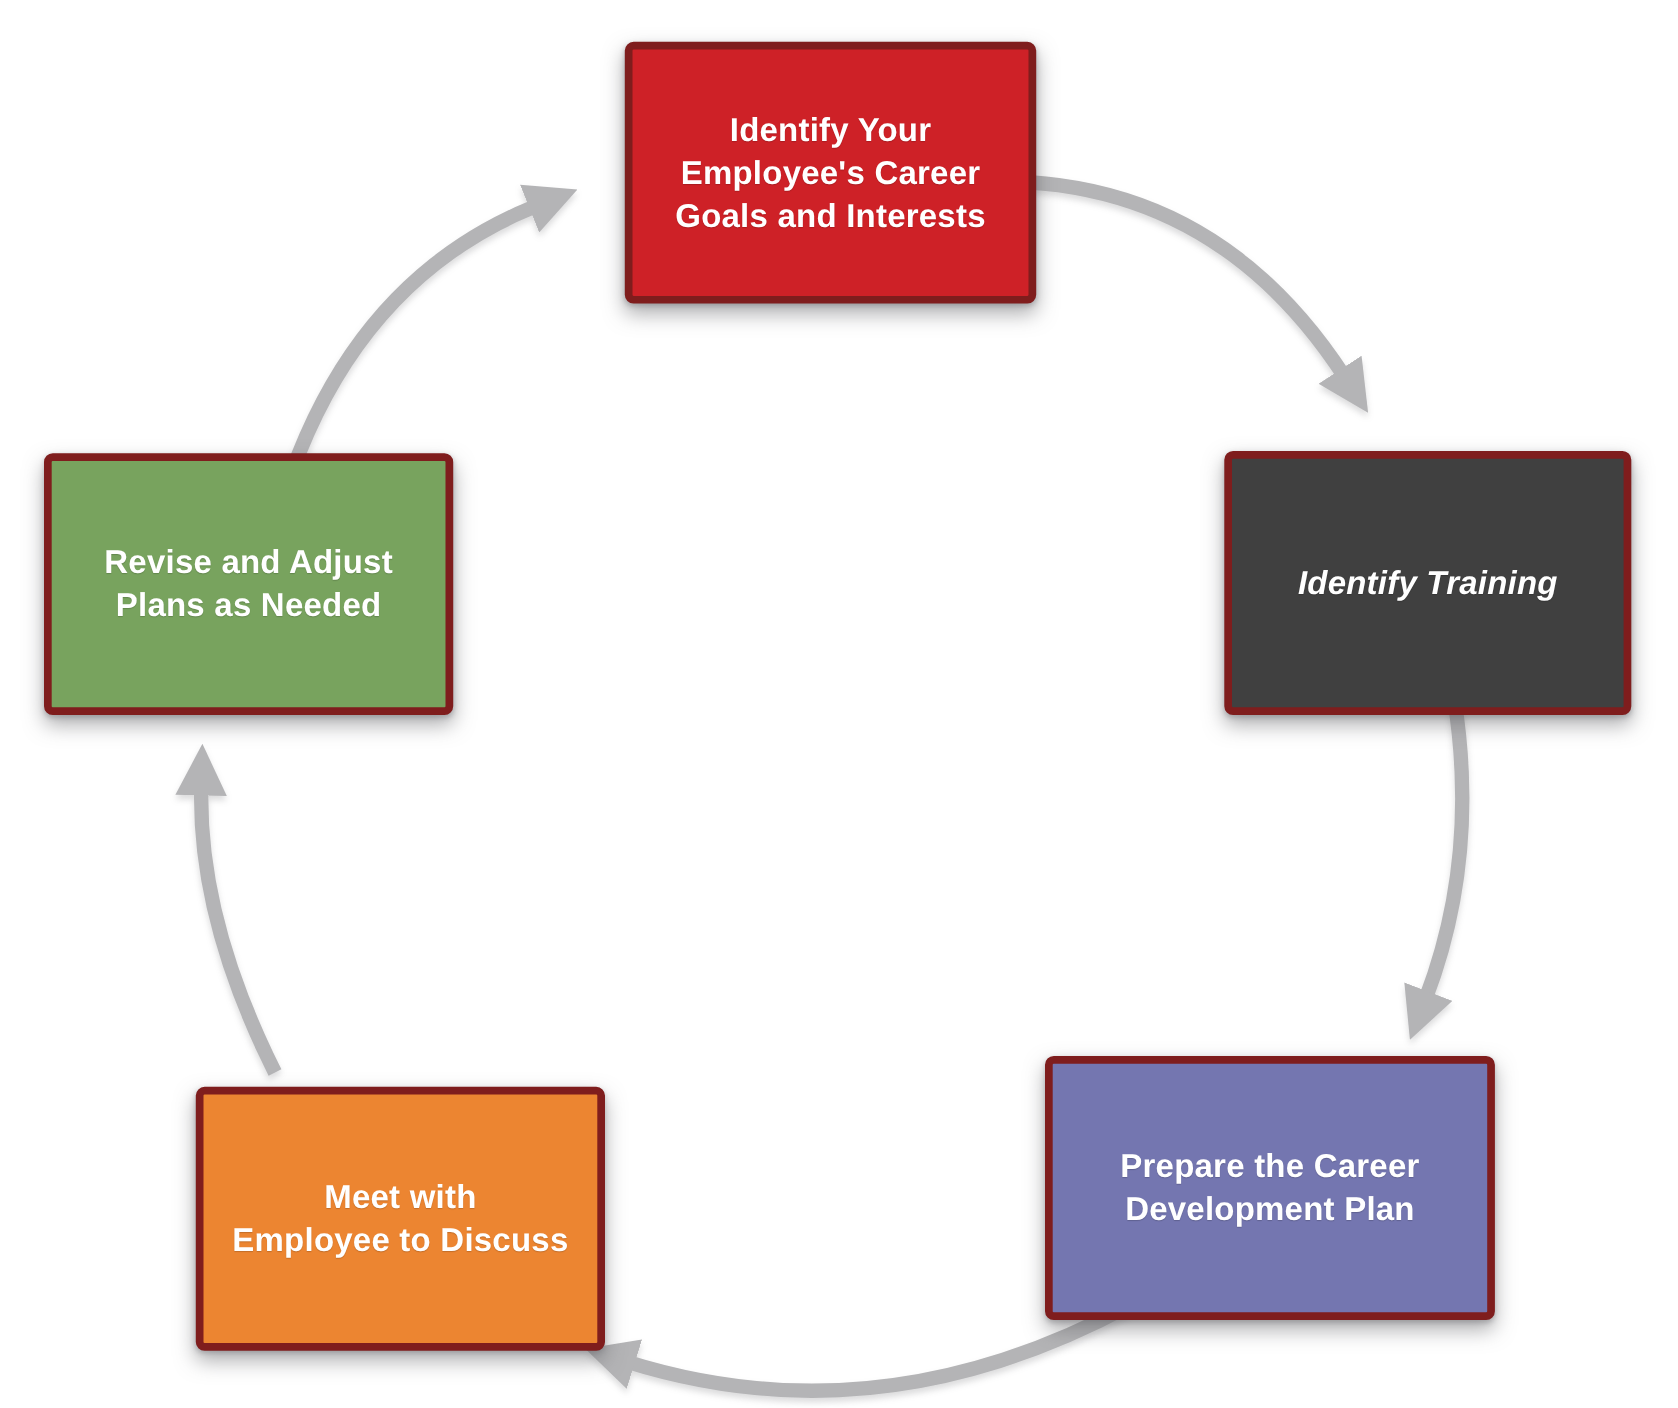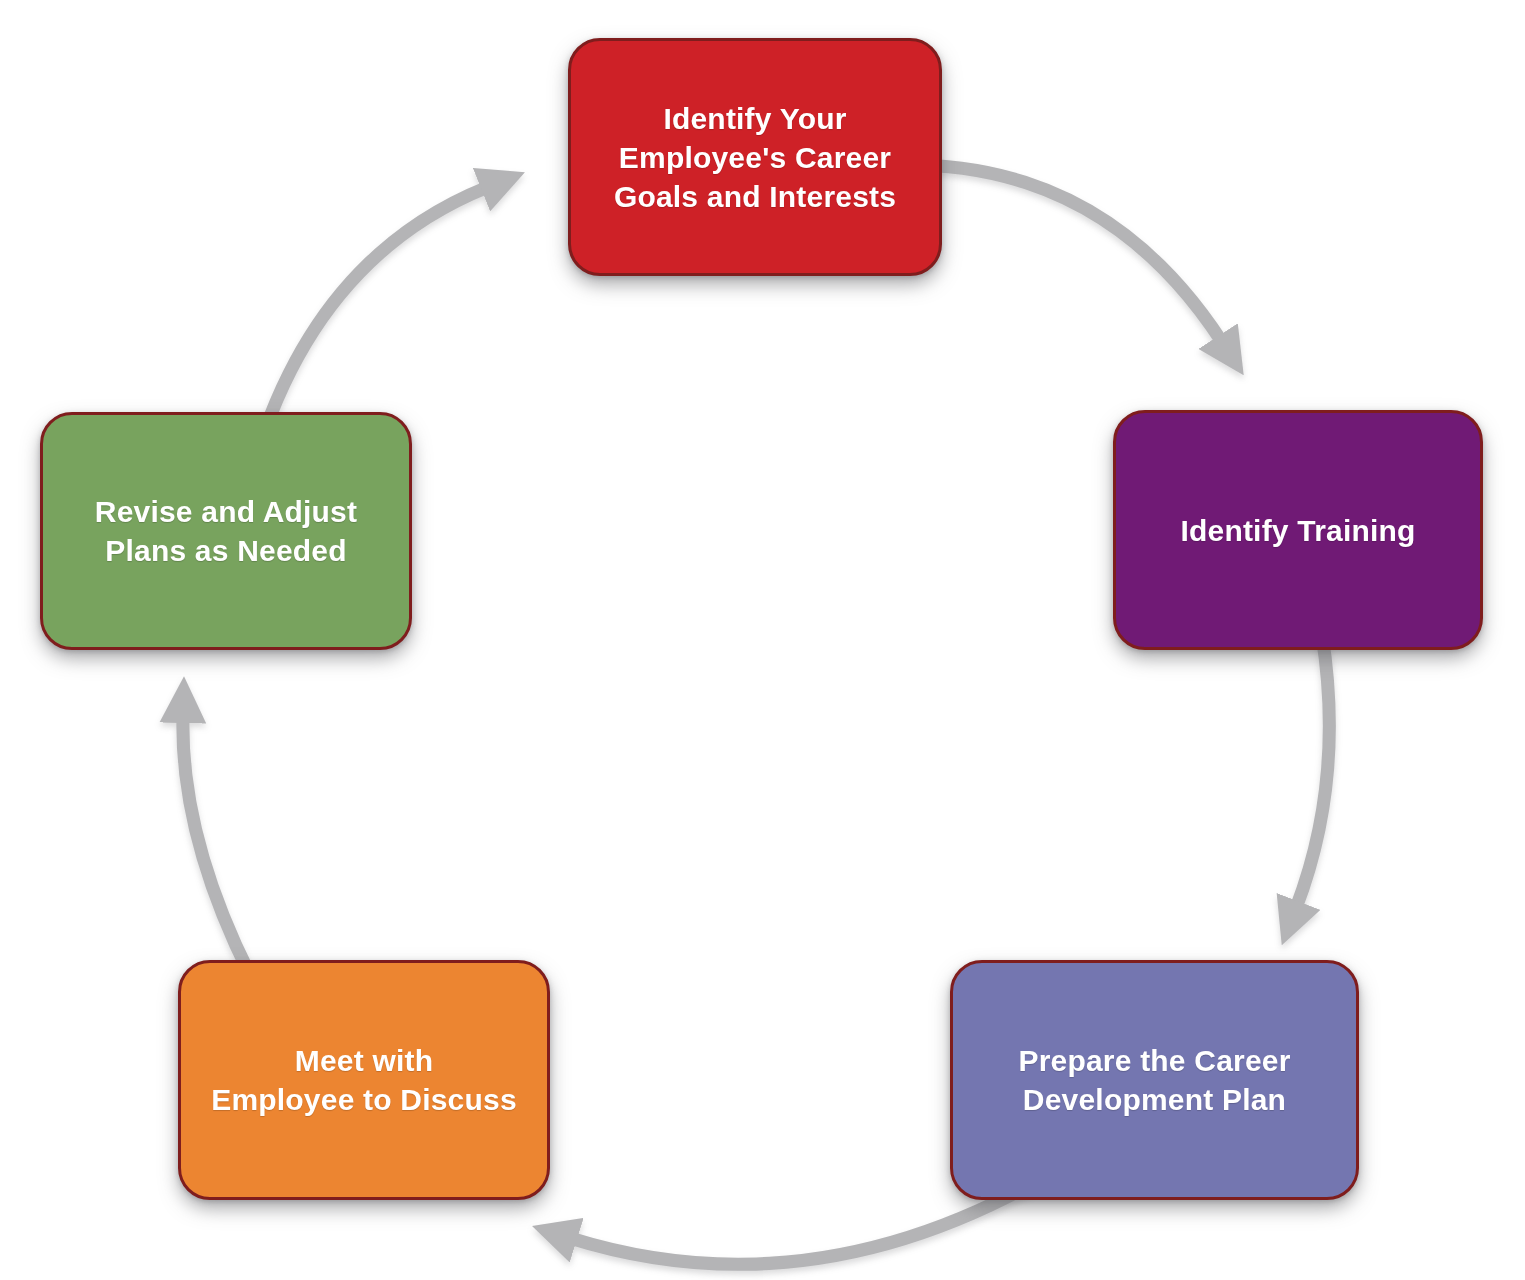--- a/index.html
+++ b/index.html
@@ -25,22 +25,22 @@
     fill: none;
     stroke-width: 13;
     stroke-linecap: butt;
   }
   .arrow-layer g {
     filter: drop-shadow(0 4px 3px rgba(90,90,95,0.22));
   }
   .node {
     position: absolute;
     box-sizing: border-box;
-    border: 3px solid #7f1d1d;
-    border-radius: 32px;
+    border: 7px solid #7f1d1d;
+    border-radius: 8px;
     box-shadow: 0 9px 18px rgba(95,95,100,0.50), 0 2px 5px rgba(110,110,115,0.35);
     display: flex;
     align-items: center;
     justify-content: center;
     text-align: center;
   }
   .node .label {
     color: #ffffff;
     font-weight: bold;
     font-size: 30px;
@@ -76,30 +76,30 @@
       <path class="arrow" d="M265,430 Q330,250 488,187" marker-end="url(#ah)" stroke="#b4b4b6"></path>
     </g>
   </svg>
 
   <div class="node node-identify-goals" style="background-color: rgb(206, 33, 39);">
     <span class="label">Identify Your
 Employee's Career
 Goals and Interests</span>
   </div>
 
-  <div class="node node-identify-training" style="background-color: #701a75;">
+  <div class="node node-identify-training" style="background-color: #404040; font-style: italic;">
     <span class="label">Identify Training</span>
   </div>
 
   <div class="node node-prepare-plan" style="background-color: rgb(116, 118, 176);">
     <span class="label">Prepare the Career
 Development Plan</span>
   </div>
 
-  <div class="node node-meet-employee" style="background-color: rgb(236, 133, 49);">
+  <div class="node node-meet-employee" style="background-color: rgb(236, 133, 49); margin-top: 28px;">
     <span class="label">Meet with
 Employee to Discuss</span>
   </div>
 
   <div class="node node-revise-plans" style="background-color: rgb(120, 163, 94);">
     <span class="label">Revise and Adjust
 Plans as Needed</span>
   </div>
 
 </div>

